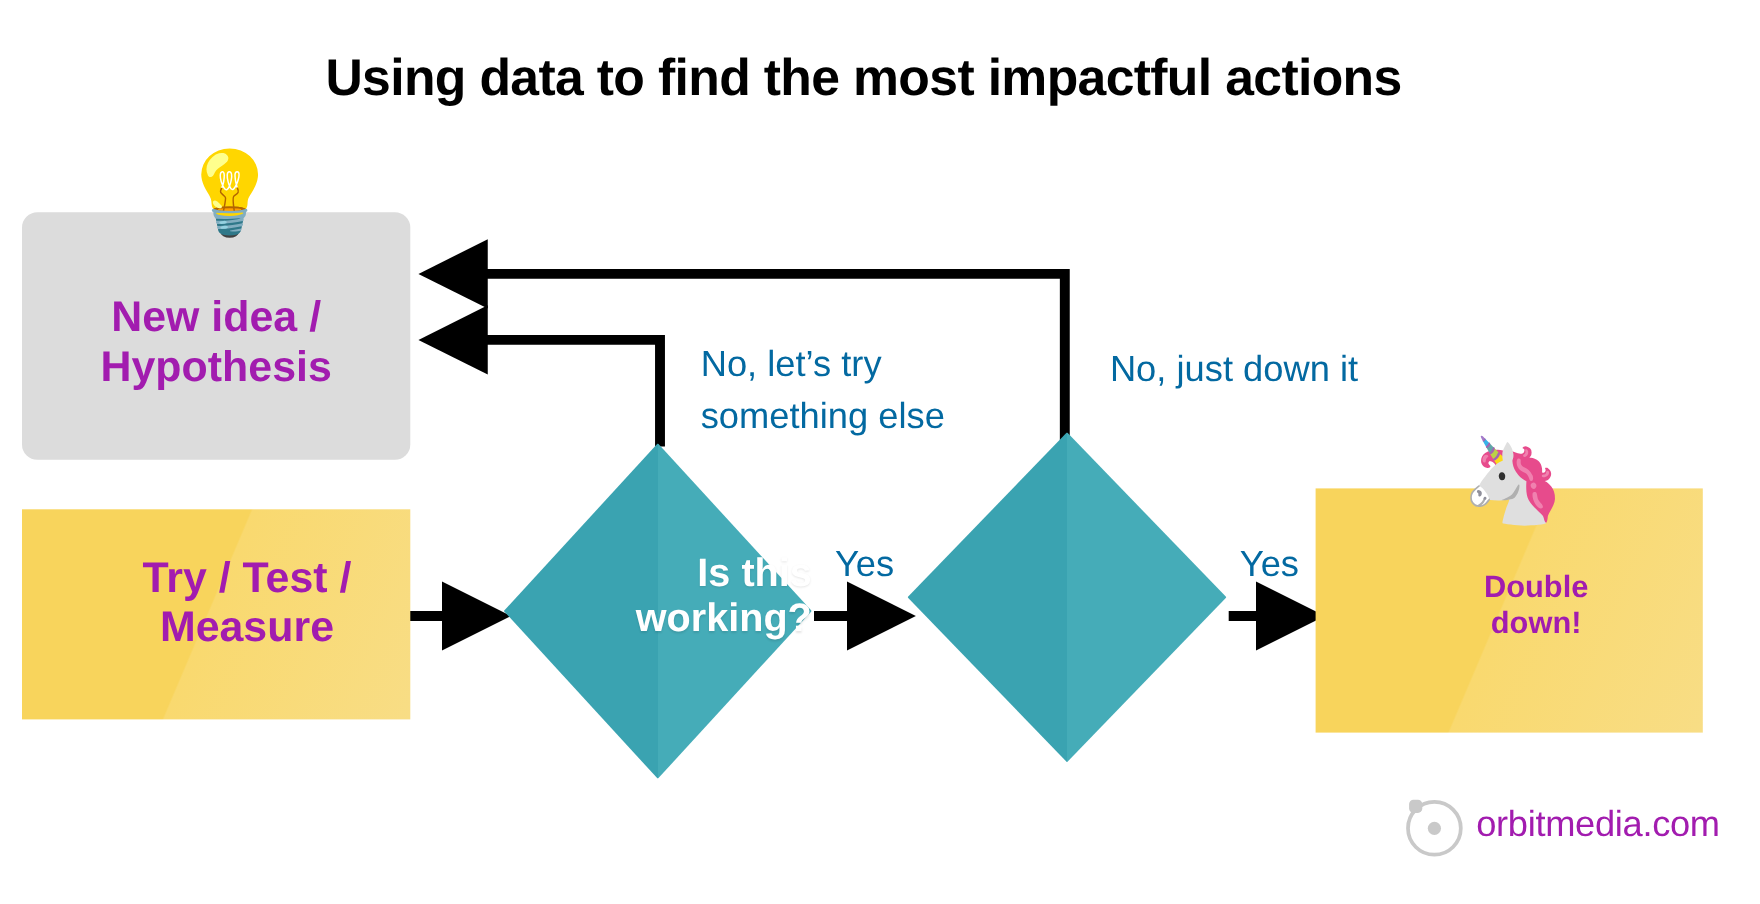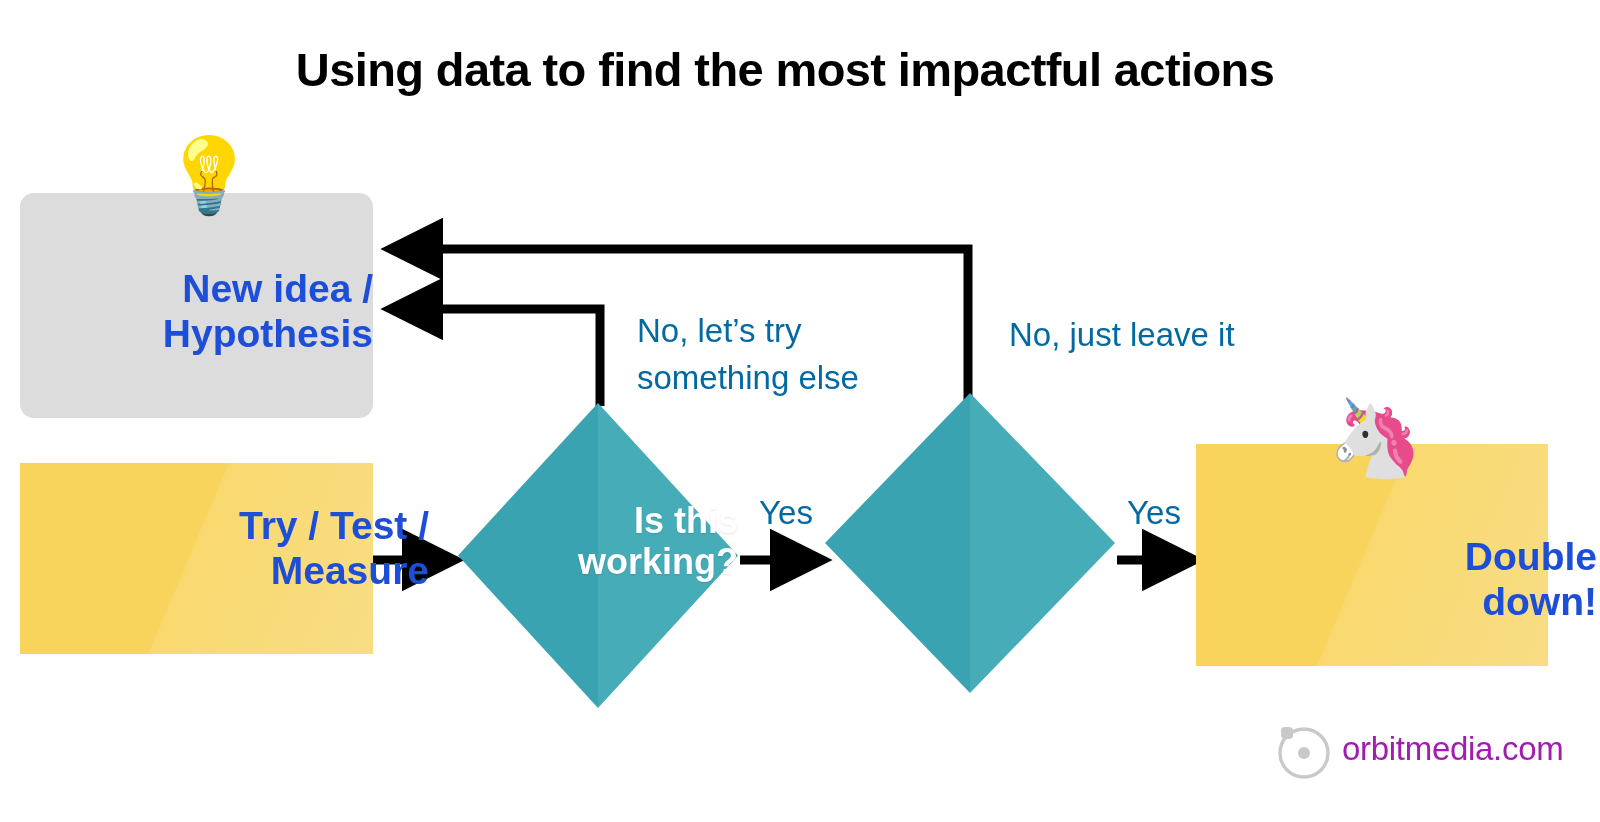--- a/index.html
+++ b/index.html
@@ -29,23 +29,23 @@
     font-size: 47px;
     font-weight: bold;
     letter-spacing: -0.6px;
     color: #000000;
     line-height: 1.1;
   }
 
   
   .node-label {
     position: absolute;
-    text-align: right;
+    text-align: center;
     font-weight: bold;
-    color: #1d4ed8;
+    color: #a21caf;
     line-height: 1.16;
     white-space: pre-line;
   }
 
   
   #idea-box {
     position: absolute;
     left: 20px;
     top: 193px;
     width: 353px;
@@ -84,22 +84,21 @@
     left: 20px;
     top: 503px;
     width: 409px;
     font-size: 39px;
   }
   #double-box { left: 1196px; top: 444px; width: 352px; height: 222px; }
   #double-box-label {
     left: 1196px;
     top: 518px;
     width: 401px;
-    font-size: 39px;
-    margin-top: 16px;
+    font-size: 28px;
   }
   #unicorn-icon {
     position: absolute;
     left: 1322px;
     top: 398px;
     width: 108px;
     height: 80px;
     line-height: 80px;
     font-size: 76px;
     text-align: center;
@@ -217,21 +216,21 @@
 
   <div id="diamond-impact" class="diamond"></div>
 
   <div id="double-box" class="yellow-box"></div>
   <div id="unicorn-icon">🦄</div>
   <div id="double-box-label" class="node-label">Double
 down!</div>
 
   <div id="edge-no-try" class="edge-label">No, let’s try
 something else</div>
-  <div id="edge-no-leave" class="edge-label">No, just leave it</div>
+  <div id="edge-no-leave" class="edge-label">No, just down it</div>
   <div id="edge-yes-1" class="edge-label">Yes</div>
   <div id="edge-yes-2" class="edge-label">Yes</div>
 
   <div id="watermark">
     <svg id="watermark-orbit-icon" viewBox="0 0 56 56" xmlns="http://www.w3.org/2000/svg">
       <circle cx="28" cy="29" r="24" fill="none" stroke="#c9c9c9" stroke-width="3.4"></circle>
       <circle cx="28" cy="29" r="6" fill="#c9c9c9"></circle>
       <rect x="5" y="3" width="12" height="12" rx="4" fill="#c9c9c9"></rect>
     </svg>
     <div id="watermark-text">orbitmedia.com</div>

